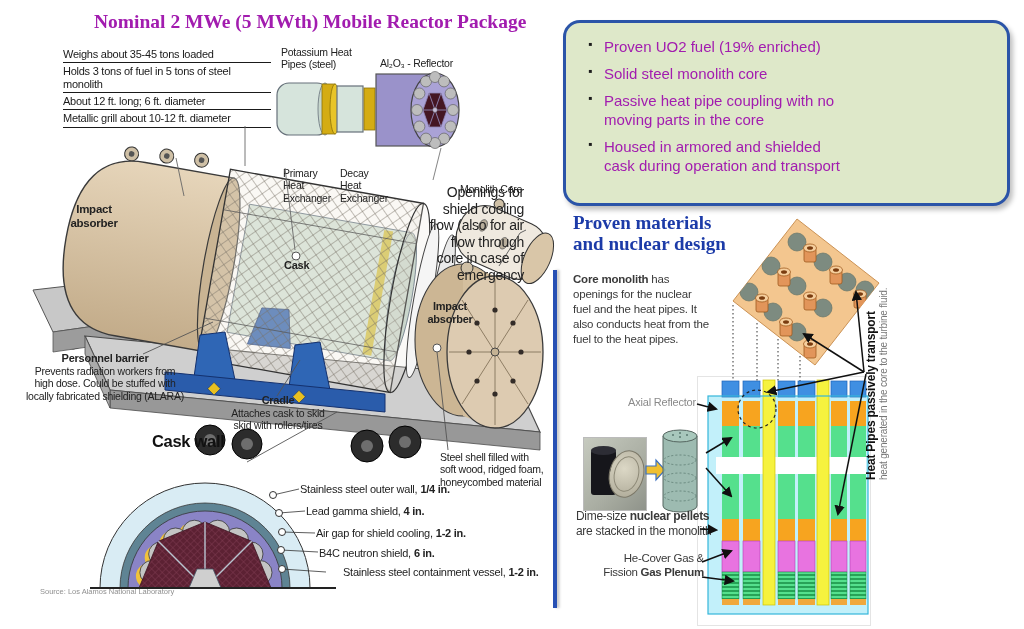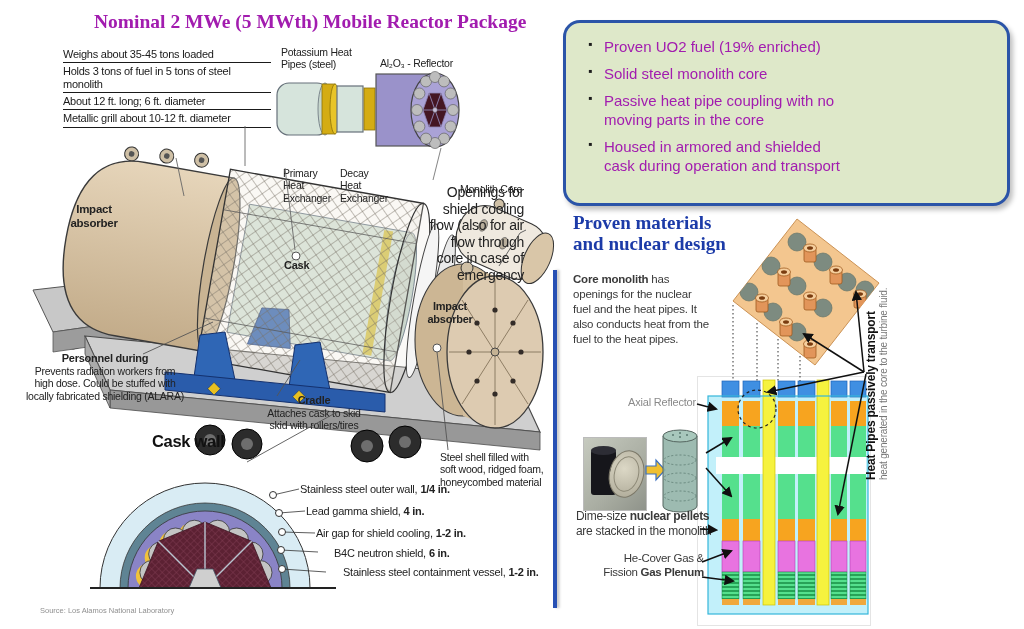--- a/index.html
+++ b/index.html
@@ -35,21 +35,21 @@
           color:#3a3a3a;line-height:1.25;letter-spacing:-0.3px;z-index:20;}
   .hp-rot{position:absolute;left:864px;top:260px;height:220px;display:flex;z-index:20;}
   .hp-rot .l1{writing-mode:vertical-rl;transform:rotate(180deg);font-size:12px;font-weight:bold;
               color:#111;letter-spacing:-0.2px;}
   .hp-rot .l2{writing-mode:vertical-rl;transform:rotate(180deg);font-size:10px;color:#777;
               letter-spacing:-0.2px;}
   .caskwall-title{position:absolute;left:152px;top:432px;font-size:16.5px;font-weight:bold;
                   color:#111;letter-spacing:-0.3px;z-index:20;}
   .layer{position:absolute;white-space:nowrap;font-size:11px;letter-spacing:-0.25px;color:#222;z-index:20;}
   .layer span{margin-right:3px;}
-  .source{position:absolute;left:40px;top:587px;font-size:7.5px;color:#909090;z-index:20;margin-top:19px;}
+  .source{position:absolute;left:40px;top:587px;font-size:7.5px;color:#909090;z-index:20;}
   .photo{position:absolute;left:583px;top:437px;width:62px;height:72px;
          background:linear-gradient(135deg,#c6cabf,#a9ada2 60%,#8f938a);border:1px solid #bbb;z-index:15;}
   .pellet{position:absolute;left:7px;top:11px;width:25px;height:46px;background:#16161b;
           border-radius:4px 4px 3px 3px;}
   .pellet::before{content:"";position:absolute;left:0;top:-3px;width:25px;height:9px;border-radius:50%;
           background:#2d2d35;}
   .coin{position:absolute;left:25px;top:12px;width:33px;height:46px;border-radius:50%;
         background:radial-gradient(circle at 40% 40%,#dcd8c6,#aaa694);border:1.5px solid #7c7868;
         transform:rotate(14deg);}
   .coin::before{content:"";position:absolute;left:4px;top:5px;right:4px;bottom:5px;border-radius:50%;
@@ -231,24 +231,24 @@
       <line x1="262" y1="256" x2="285" y2="220" stroke-width="0.9"></line>
       <path d="M505,93 l6,-3 M505,93 L484,126" stroke-width="0.9"></path>
     </g>
   </svg>
 
   <div class="lb bold ctr" style="left:55px;top:203px;width:78px;font-size:11.5px;">Impact absorber</div>
   <div class="lb bold" style="left:284px;top:259px;font-size:11px;">Cask</div>
   <div class="lb rt" style="left:428px;top:184px;width:96px;font-size:14px;">Openings for shield cooling flow (also for air flow through core in case of emergency</div>
   <div class="lb bold ctr" style="left:418px;top:300px;width:64px;font-size:11px;">Impact absorber</div>
   <div class="lb ctr" style="left:25px;top:352px;width:160px;">
-    <div class="bold" style="font-size:11px;">Personnel during</div>
+    <div class="bold" style="font-size:11px;">Personnel barrier</div>
     <div>Prevents radiation workers from high dose. Could be stuffed with locally fabricated shielding (ALARA)</div>
   </div>
-  <div class="lb ctr" style="left:227px;top:394px;width:102px;margin-left:36px;">
+  <div class="lb ctr" style="left:227px;top:394px;width:102px;">
     <div class="bold" style="font-size:11px;">Cradle</div>
     <div>Attaches cask to skid skid with rollers/tires</div>
   </div>
   <div class="lb" style="left:440px;top:451px;width:104px;">Steel shell filled with soft wood, ridged foam, honeycombed material</div>
 
   <div class="caskwall-title">Cask wall</div>
   <svg style="left:88px;top:448px;z-index:10" width="252" height="152" viewBox="0 0 252 152">
     <defs>
       <pattern id="mh" width="5" height="5" patternUnits="userSpaceOnUse" patternTransform="rotate(45)">
         <rect width="5" height="5" fill="#5c2133"></rect>
@@ -305,21 +305,21 @@
       <circle cx="185" cy="47" r="3.5" fill="#fff"></circle>
         <circle cx="191" cy="65" r="3.5" fill="#fff"></circle>
       <circle cx="194" cy="84" r="3.5" fill="#fff"></circle>
         <circle cx="193" cy="102" r="3.5" fill="#fff"></circle>
       <circle cx="194" cy="121" r="3.5" fill="#fff"></circle>
     </g>
   </svg>
   <div class="layer" style="left:300px;top:483px;"><span>Stainless steel outer wall,</span><b>1/4 in.</b></div>
   <div class="layer" style="left:306px;top:505px;"><span>Lead gamma shield,</span><b>4 in.</b></div>
   <div class="layer" style="left:316px;top:527px;"><span>Air gap for shield cooling,</span><b>1-2 in.</b></div>
-  <div class="layer" style="left:334px;top:547px;"><span>B4C neutron shield,</span><b>6 in.</b></div>
+  <div class="layer" style="left:303px;top:547px;padding-left:16px;"><span>B4C neutron shield,</span><b>6 in.</b></div>
   <div class="layer" style="left:343px;top:566px;"><span>Stainless steel containment vessel,</span><b>1-2 in.</b></div>
   <div class="source">Source: Los Alamos National Laboratory</div>
 
   <div class="divider"></div>
   <div class="rheading">
     <div>Proven materials</div>
     <div>and nuclear design</div>
   </div>
   <div class="corepara">
     <b>Core monolith </b><span>has openings for the nuclear fuel and the heat pipes. It also conducts heat from the fuel to the heat pipes.</span>

